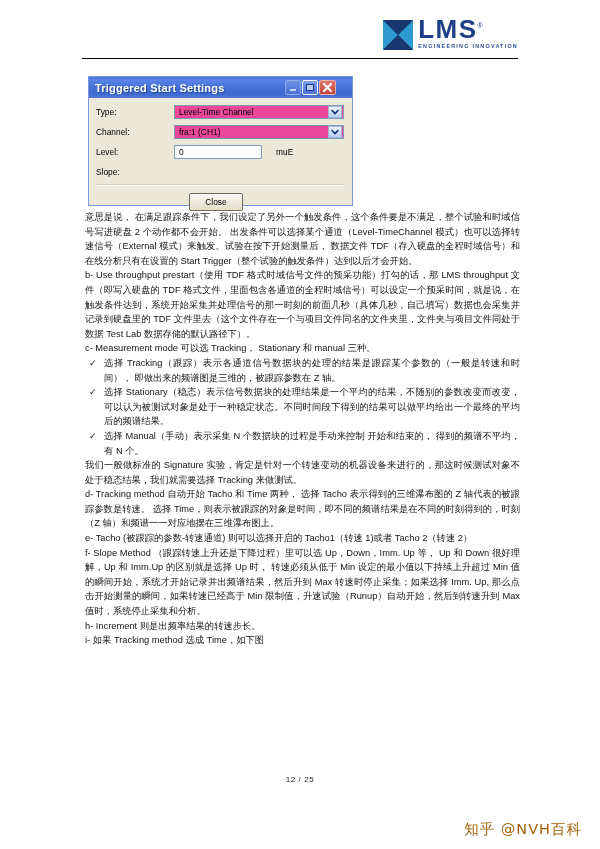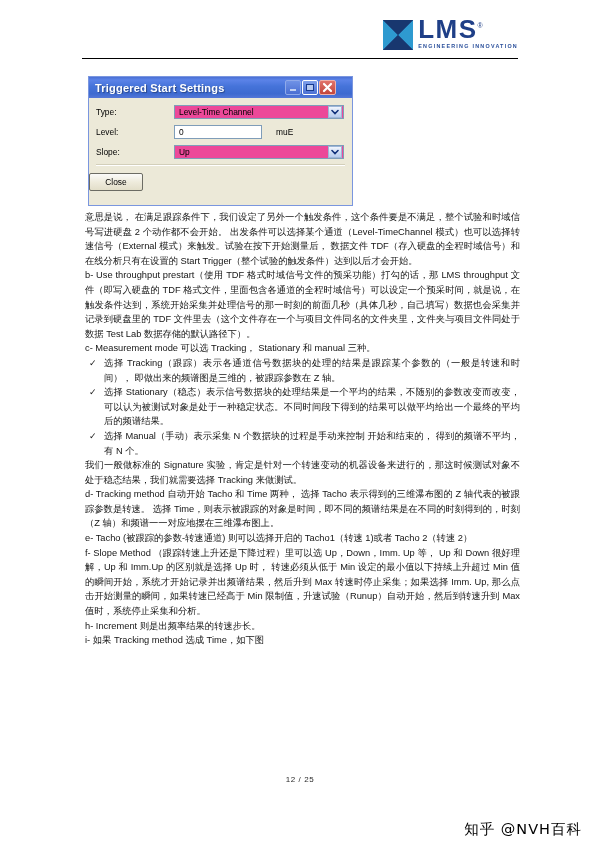--- a/index.html
+++ b/index.html
@@ -210,21 +210,21 @@
     color: #000;
   }
   #dialog-sep {
     margin: 4px 7px 0 7px;
     height: 1px;
     background: #d3cfba;
     border-bottom: 1px solid #ffffff;
   }
   #dialog-footer {
     display: flex;
-    justify-content: flex-start;
+    justify-content: center;
     padding: 7px 9px 0 0;
   }
   #close-button {
     min-width: 52px;
     height: 16px;
     background: linear-gradient(to bottom,#fbfbfa,#eeebdc 50%,#e2dec9);
     border: 1px solid #6c6c64;
     border-radius: 2px;
     font-size: 8.4px;
     display: flex;
@@ -280,21 +280,21 @@
     color: #2a2a2a;
     letter-spacing: 0.6px;
   }
 
   
   #watermark {
     position: absolute;
     right: 18px;
     bottom: 10px;
     font-size: 14.5px;
-    color: #000000;
+    color: #a16207;
     letter-spacing: 1px;
     white-space: nowrap;
     font-family: "DejaVu Sans", "Liberation Sans", sans-serif;
   }
 </style>
 </head>
 <body>
 
 <div id="page-header">
   <div id="logo-block">
@@ -335,39 +335,42 @@
       <div class="combo">
         <div class="combo-value">Level-Time Channel</div>
         <div class="combo-arrow">
           <svg width="8" height="6" viewBox="0 0 8 6">
               <path d="M1,1.5 L4,4.5 L7,1.5" stroke="#11317a" stroke-width="1.6" fill="none" stroke-linecap="round"></path>
             </svg>
         </div>
       </div>
     </div>
 
-
     <div class="field-row">
-      <div class="field-label">Level:</div>
-      <div class="textbox">0</div>
-      <div class="unit-label">muE</div>
-    </div>
-
-    <div class="field-row">
-      <div class="field-label">Slope:</div>
+      <div class="field-label">Channel:</div>
       <div class="combo">
-        <div class="combo-value">Up</div>
+        <div class="combo-value">fra:1 (CH1)</div>
         <div class="combo-arrow">
           <svg width="8" height="6" viewBox="0 0 8 6">
               <path d="M1,1.5 L4,4.5 L7,1.5" stroke="#11317a" stroke-width="1.6" fill="none" stroke-linecap="round"></path>
             </svg>
         </div>
       </div>
     </div>
 
+    <div class="field-row">
+      <div class="field-label">Level:</div>
+      <div class="textbox">0</div>
+      <div class="unit-label">muE</div>
+    </div>
+
+    <div class="field-row">
+      <div class="field-label">Slope:</div>
+    </div>
+
   </div>
 
   <div id="dialog-sep"></div>
 
   <div id="dialog-footer">
     <div id="close-button">Close</div>
   </div>
 
 </div>
 

